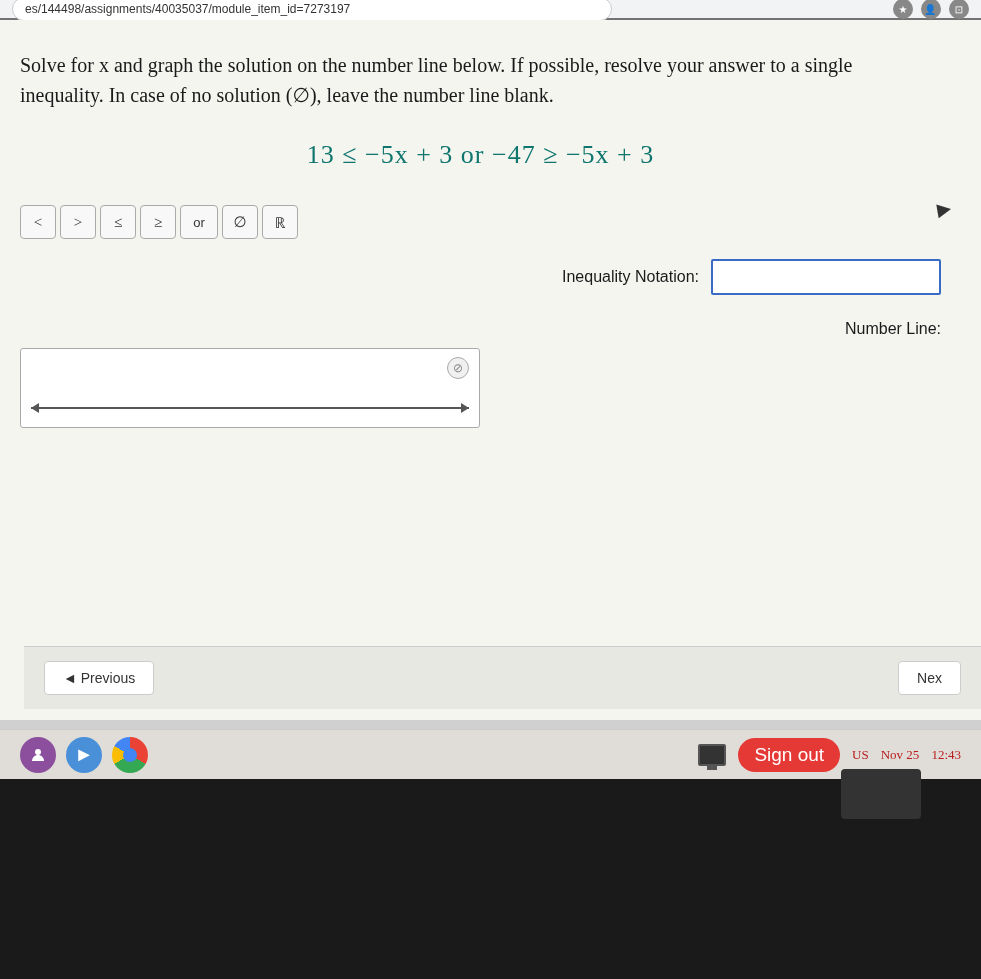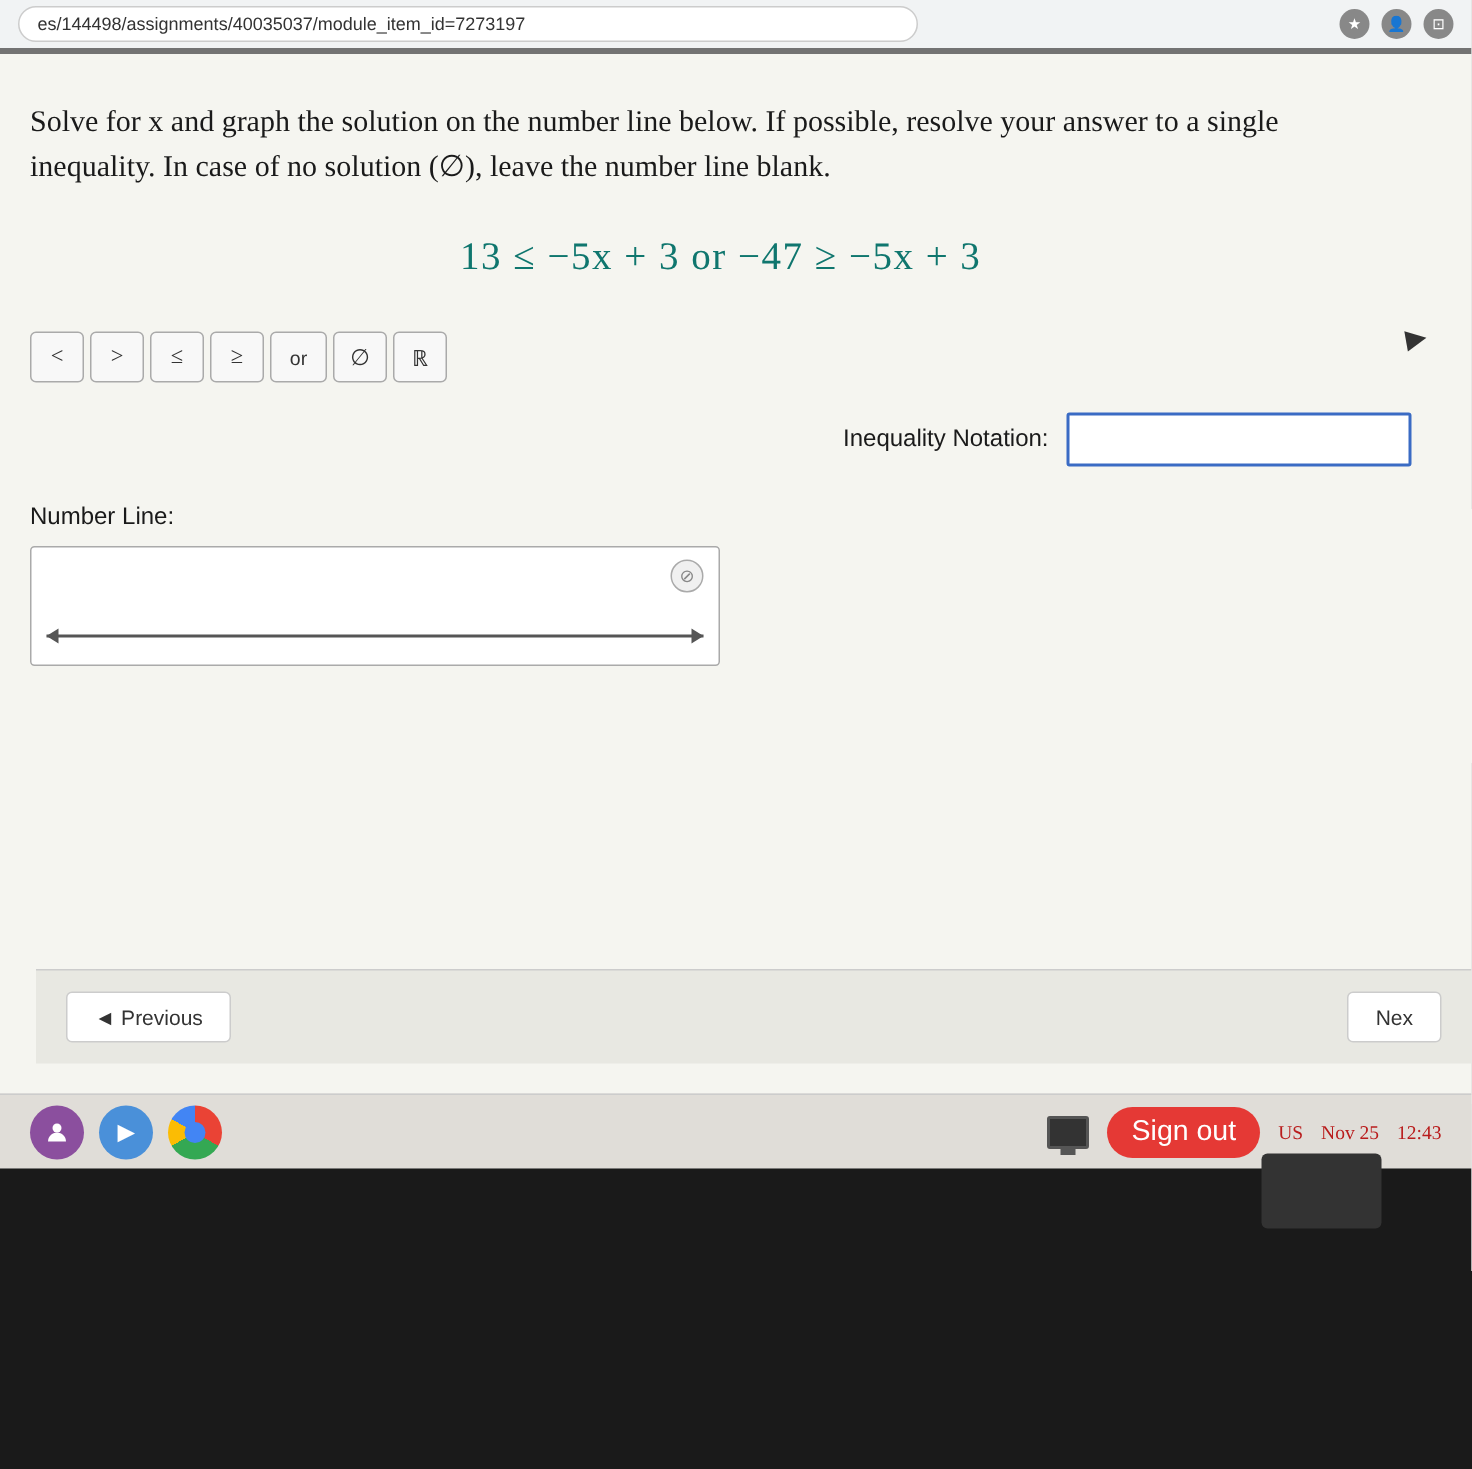--- a/index.html
+++ b/index.html
@@ -9,25 +9,25 @@
       height: 979px;
       background: #d0d0d0;
       font-family: Georgia, 'Times New Roman', serif;
       overflow: hidden;
       position: relative;
     }
 
     
     .browser-bar {
       background: #f1f3f4;
-      height: 36px;
+      height: 20px;
       display: flex;
       align-items: center;
       padding: 0 12px;
-      border-bottom: 4px solid #737373;
+      border-bottom: 2px solid #737373;
     }
 
     .url-bar {
       font-family: Arial, sans-serif;
       font-size: 12px;
       color: #333;
       background: #fff;
       border: 1px solid #ccc;
       border-radius: 12px;
       padding: 4px 12px;
@@ -166,20 +166,21 @@
       border: 2px solid #3a6bc4;
       border-radius: 2px;
       background: white;
       padding: 4px 8px;
       font-size: 14px;
       outline: none;
     }
 
     .number-line-section {
       margin-top: 6px;
+      text-align: right;
     }
 
     .number-line-label {
       font-size: 16px;
       color: #1a1a1a;
       font-family: Arial, sans-serif;
       margin-bottom: 10px;
     }
 
     .number-line-box {

